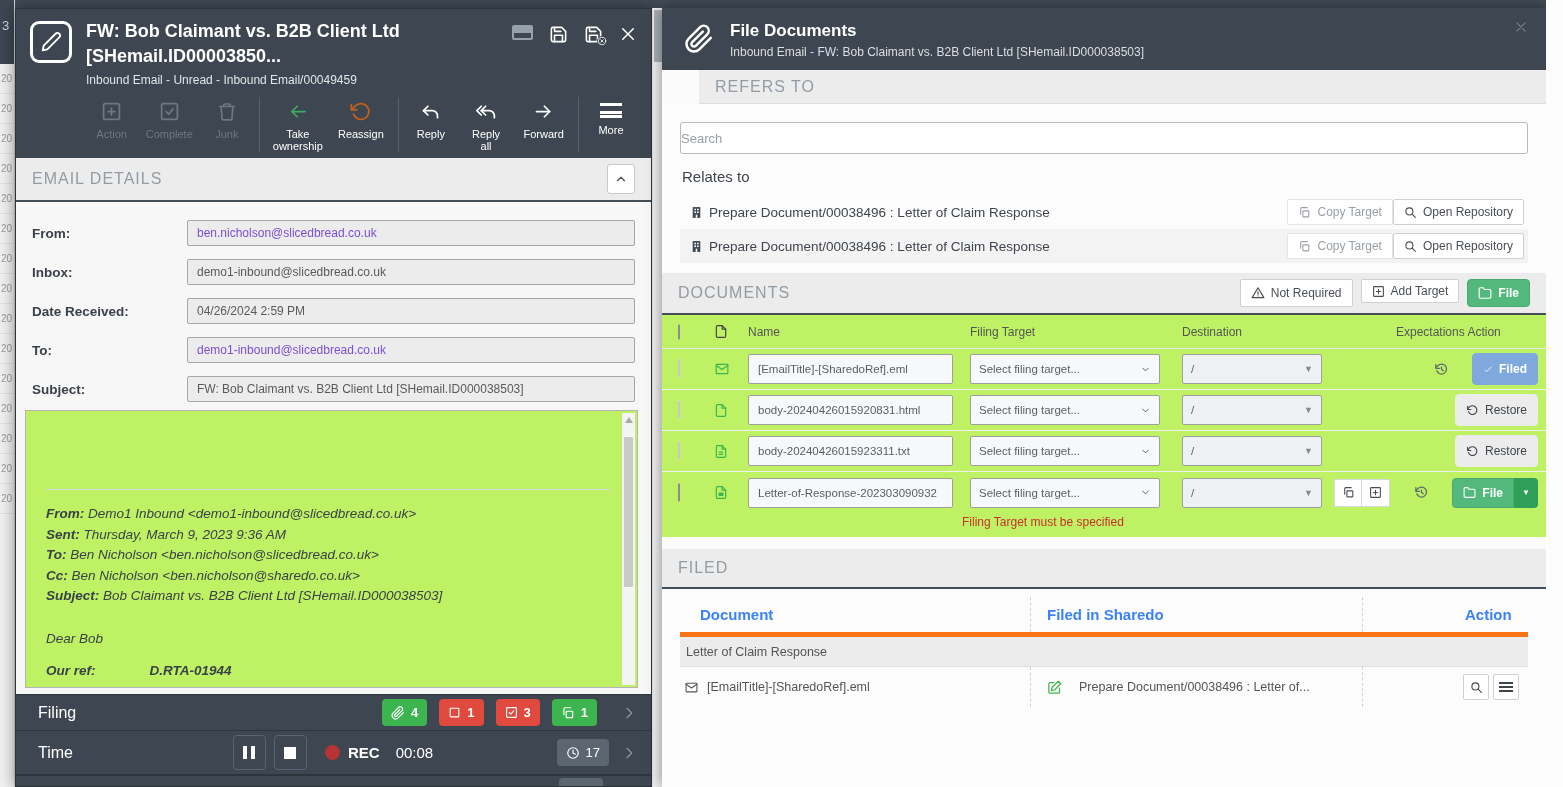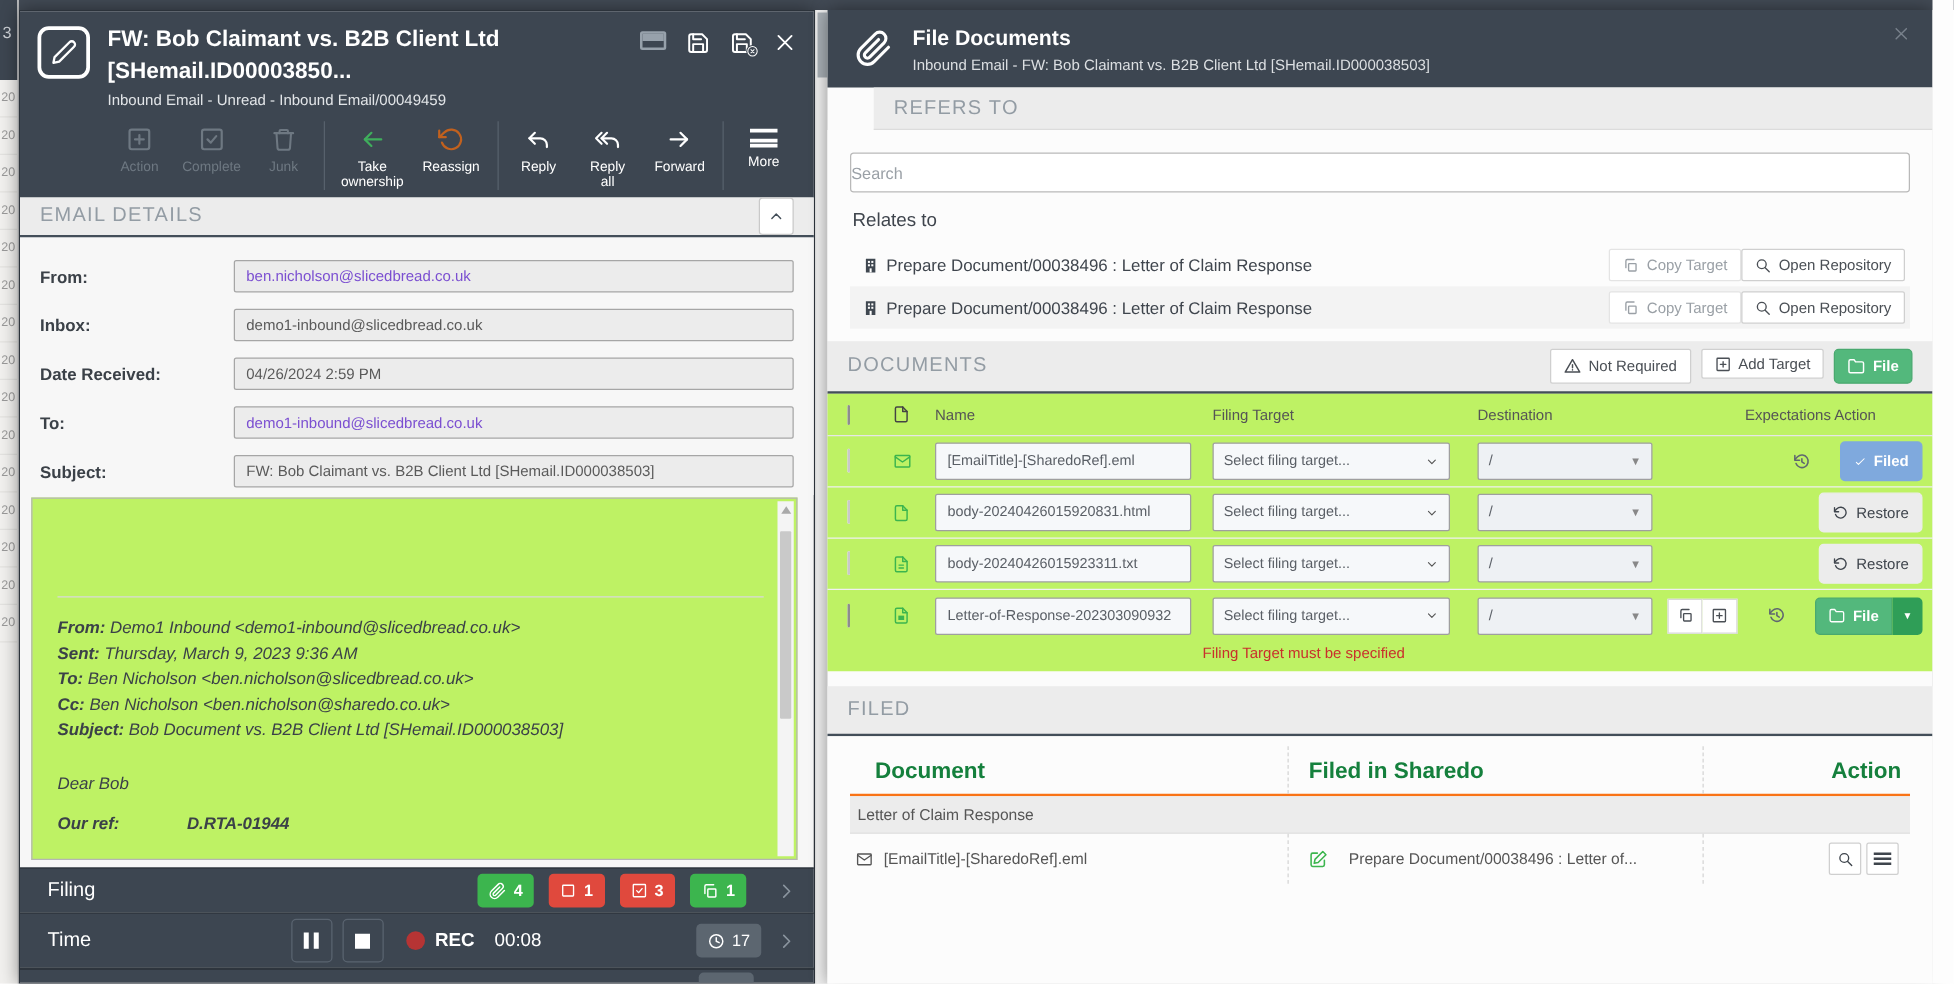--- a/index.html
+++ b/index.html
@@ -111,21 +111,21 @@
   .sq-btn { width:28px; height:28px; border:1px solid #d7d7d7; background:#fff; color:#4a4f55; display:flex; align-items:center; justify-content:center; cursor:pointer; }
   .split { display:flex; cursor:pointer; }
   .split .main { border-radius:4px 0 0 4px; height:30px; font-weight:bold; }
   .split .caret { width:24px; height:30px; background:#2f9e57; border-radius:0 4px 4px 0; color:#fff; display:flex; align-items:center; justify-content:center; }
   .err-row { font-size:12px; color:#c9302c; padding:2px 0 8px 300px; }
   .icon-green { color:#3cb54e; }
 
   .filed-bar { height:40px; border-bottom:2px solid #434e59; margin-top:12px; }
   .filed-table { background:#fcfcfc; flex:1; padding:0 18px; }
   .filed-grid { display:grid; grid-template-columns:350px 332px 1fr; align-items:center; }
-  .filed-head { height:40px; font-size:18px; font-weight:bold; color:#15803d; border-bottom:2px solid #f97316; margin-top:8px;}
+  .filed-head { height:40px; font-size:15px; font-weight:bold; color:#3b82f6; border-bottom:5px solid #f97316; margin-top:8px;}
   .filed-head > div, .filed-datarow > div { padding-left:4px; }
   .filed-head .dash, .filed-datarow .dash { border-left:1px dashed #d4d4d4; height:100%; display:flex; align-items:center; padding-left:16px; }
   .filed-group { height:30px; background:#ececec; display:flex; align-items:center; font-size:12.5px; color:#555; padding-left:6px; border-bottom:1px solid #e0e0e0; }
   .filed-datarow { height:40px; font-size:12.5px; color:#555; }
   .fd-doc { display:flex; align-items:center; gap:8px; padding-left:16px; }
   .fd-target { display:flex; align-items:center; gap:17px; }
   .fd-actions { display:flex; gap:4px; padding-left:100px; }
   .mini-btn { width:26px; height:26px; border:1px solid #cfcfcf; background:#fff; border-radius:2px; color:#3f454d; display:flex; align-items:center; justify-content:center; cursor:pointer; }
   .ham { width:14px; height:10px; border-top:2px solid currentColor; border-bottom:2px solid currentColor; position:relative; }
   .ham:after { content:""; position:absolute; left:0; right:0; top:2px; border-top:2px solid currentColor; }
@@ -258,21 +258,21 @@
         <span class="lbl">Forward</span>
       </div>
       <div class="tb-sep"></div>
       <div class="tb-item white">
         <div class="ham big" style="margin-top:2px"></div>
         <span class="lbl">More</span>
       </div>
     </div>
   </div>
 
-  <div class="section-bar heavy" style="height:32px">
+  <div class="section-bar heavy" style="height:44px">
     <span>EMAIL DETAILS</span>
     <span style="margin-left:auto;background:#fff;border:1px solid #c9c9c9;border-radius:3px;width:28px;height:30px;display:flex;align-items:center;justify-content:center;color:#434e59">
       <svg class="ic" width="14" height="14" viewBox="0 0 24 24">
           <path d="M6 15l6-6 6 6"></path>
         </svg>
     </span>
   </div>
 
   <div class="details-form">
     <div class="fld-row">
@@ -296,21 +296,21 @@
       <input class="fld-input" readonly="" value="FW: Bob Claimant vs. B2B Client Ltd [SHemail.ID000038503]" style="">
     </div>
   </div>
 
   <div class="email-body">
     <div class="eb-hr"></div>
     <div class="eb-line"><b>From:</b> <span>Demo1 Inbound &lt;demo1-inbound@slicedbread.co.uk&gt;</span></div>
     <div class="eb-line"><b>Sent:</b> <span>Thursday, March 9, 2023 9:36 AM</span></div>
     <div class="eb-line"><b>To:</b> <span>Ben Nicholson &lt;ben.nicholson@slicedbread.co.uk&gt;</span></div>
     <div class="eb-line"><b>Cc:</b> <span>Ben Nicholson &lt;ben.nicholson@sharedo.co.uk&gt;</span></div>
-    <div class="eb-line"><b>Subject:</b> <span>Bob Document vs. B2B Client Ltd [SHemail.ID000038503]</span></div>
+    <div class="eb-line"><b>Subject:</b> <span>Bob Claimant vs. B2B Client Ltd [SHemail.ID000038503]</span></div>
     <div class="eb-gap"></div>
     <div class="eb-line">Dear Bob</div>
     <div class="eb-gap" style="height:14px"></div>
     <div class="eb-ref">
       <span>Our ref:</span>
         <span>D.RTA-01944</span>
     </div>
     <div class="eb-scroll">
       <div class="arr"></div>
       <div class="eb-thumb"></div>

